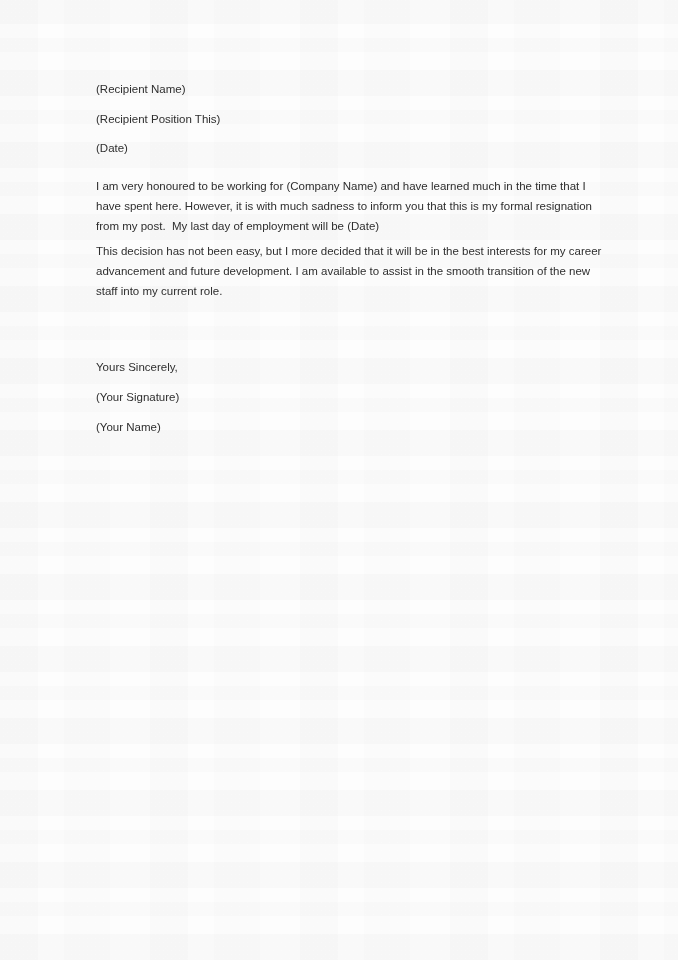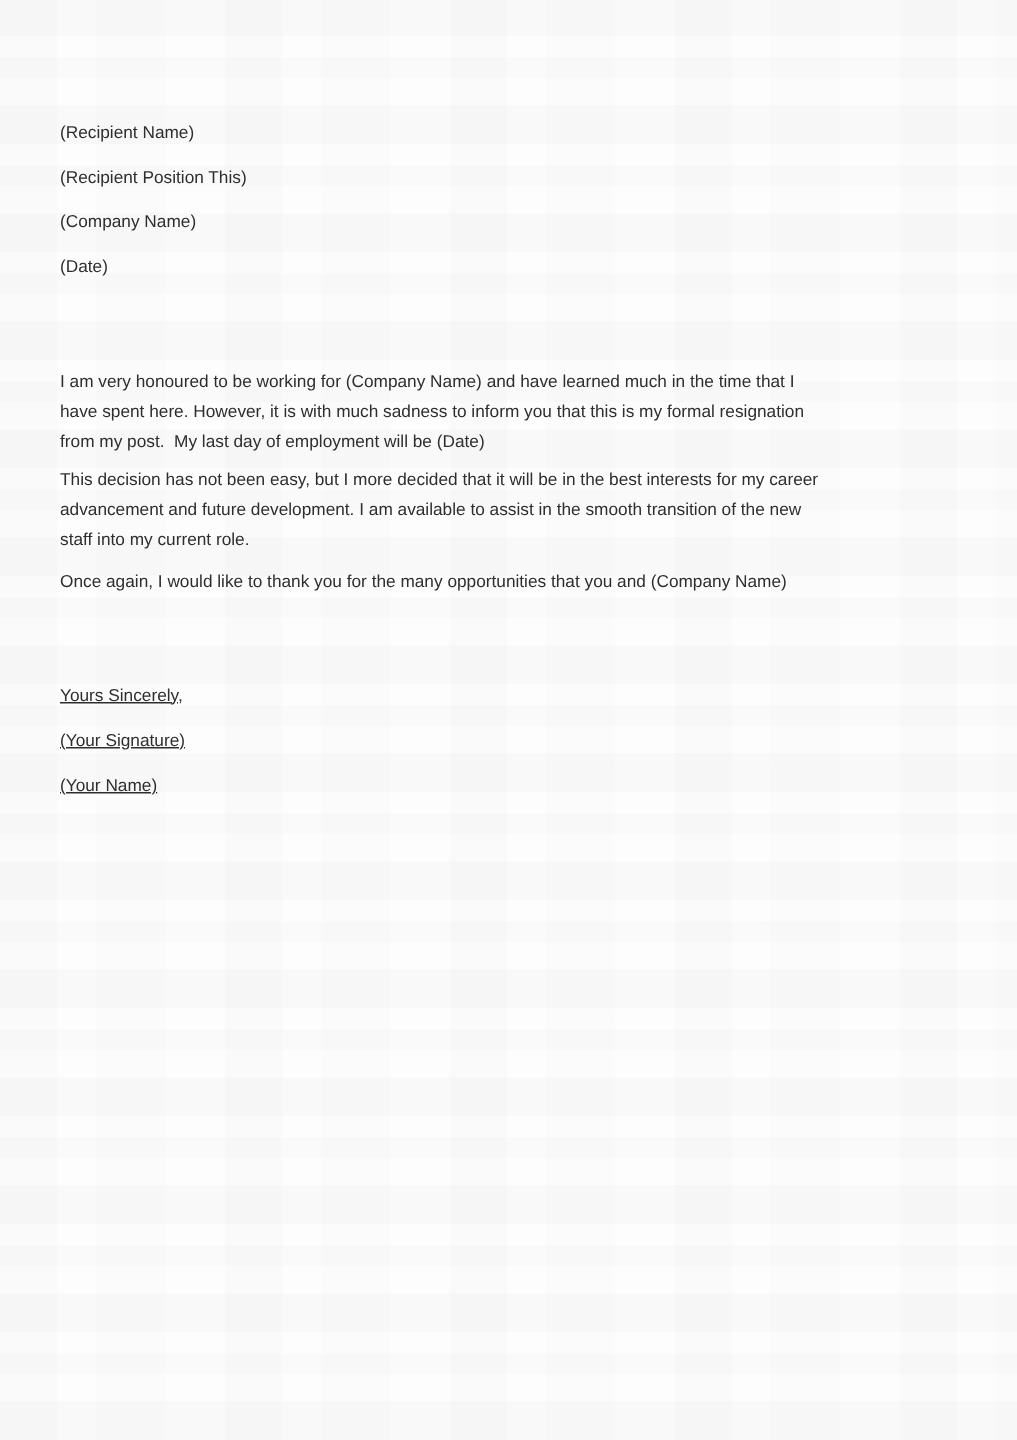--- a/index.html
+++ b/index.html
@@ -29,85 +29,82 @@
         rgba(0,0,0,0.0) 58px, rgba(0,0,0,0.0) 72px),
       repeating-linear-gradient(90deg,
         rgba(0,0,0,0.012) 0px, rgba(0,0,0,0.012) 38px,
         rgba(0,0,0,0.0) 38px, rgba(0,0,0,0.0) 64px,
         rgba(0,0,0,0.008) 64px, rgba(0,0,0,0.008) 110px,
         rgba(0,0,0,0.0) 110px, rgba(0,0,0,0.0) 150px);
     pointer-events: none;
   }
   .content {
     position: relative;
-    padding: 83px 60px 0 40px;
+    padding: 83px 60px 0 96px;
     box-sizing: border-box;
     width: 100%;
     height: 100%;
     font-size: 11.5px;
   }
   .hdr-line {
     line-height: 13px;
     margin: 0 0 16.5px 0;
     white-space: pre-wrap;
   }
   .salutation {
     line-height: 13px;
     margin: 70px 0 0 0;
     white-space: pre-wrap;
   }
   .para {
     margin: 0;
     max-width: 520px;
   }
-  .para-1 { margin-top: 60px; }
+  .para-1 { margin-top: 21px; }
   .para-2 { margin-top: 5px; }
   .para-3 { margin-top: 8px; }
   .para .line {
     line-height: 20px;
     white-space: pre-wrap;
   }
   .closing { margin-top: 60px; }
   .closing-line {
     line-height: 13px;
     margin: 0 0 17px 0;
     white-space: pre-wrap;
-    text-decoration: underline;
   }
 </style>
 </head>
 <body>
 
 <div class="page">
   <div class="texture"></div>
 
   <div class="content">
 
     <div>
       <div class="hdr-line">(Recipient Name)</div>
       <div class="hdr-line">(Recipient Position This)</div>
-      <div class="hdr-line">(Company Name)</div>
       <div class="hdr-line">(Date)</div>
     </div>
 
 
     <div class="para para-1">
       <div class="line">I am very honoured to be working for (Company Name) and have learned much in the time that I</div>
       <div class="line">have spent here. However, it is with much sadness to inform you that this is my formal resignation</div>
       <div class="line">from my post.  My last day of employment will be (Date)</div>
     </div>
 
     <div class="para para-2">
       <div class="line">This decision has not been easy, but I more decided that it will be in the best interests for my career</div>
       <div class="line">advancement and future development. I am available to assist in the smooth transition of the new</div>
       <div class="line">staff into my current role.</div>
     </div>
 
     <div class="para para-3">
-      <div class="line">Once again, I would like to thank you for the many opportunities that you and (Company Name)</div>
     </div>
 
     <div class="closing">
       <div class="closing-line">Yours Sincerely,</div>
       <div class="closing-line">(Your Signature)</div>
       <div class="closing-line">(Your Name)</div>
     </div>
 
   </div>
 </div>

